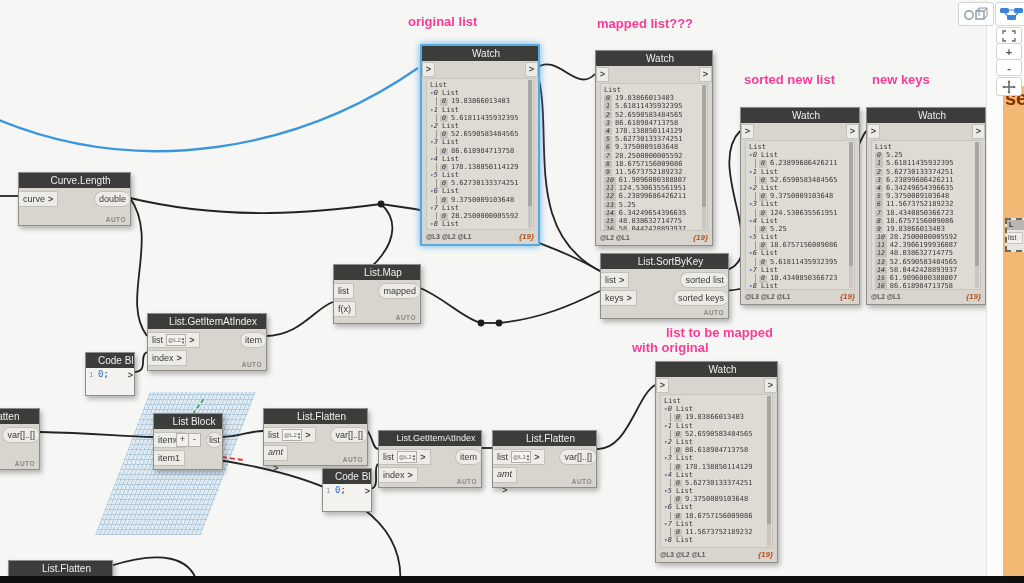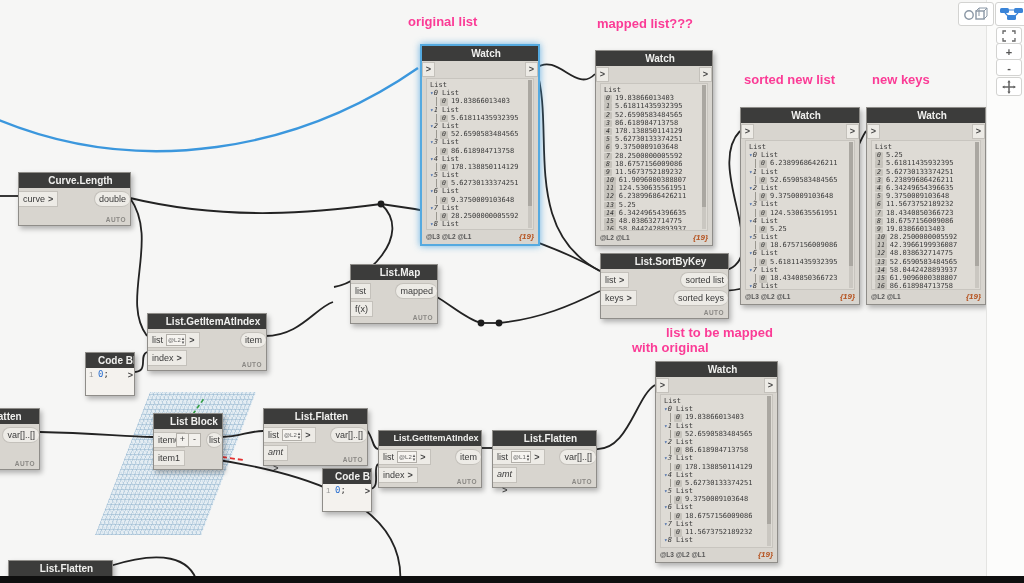--- a/index.html
+++ b/index.html
@@ -1,21 +1,21 @@
 <!DOCTYPE html>
 <html><head>
 <meta charset="utf-8">
 <style>
   html,body{margin:0;padding:0;}
   #canvas{position:relative;width:1024px;height:583px;background:#f6f6f5;overflow:hidden;
           font-family:"Liberation Sans","DejaVu Sans",sans-serif;}
   
   .node{position:absolute;background:#d8d5cf;border:1px solid #8f8d89;z-index:2;
         box-shadow:2px 3px 5px rgba(0,0,0,.28);}
-  .nhead{background:#3c3c3b;color:#f0f0ee;font-weight:bold;font-size:10px;line-height:15px;
+  .nhead{background:#3c3c3b;color:#f0f0ee;font-weight:normal;font-size:10px;line-height:15px;
          text-align:center;white-space:nowrap;overflow:hidden;padding-left:12px;}
   .prow{position:relative;height:15px;margin-top:3px;}
   .pchip{position:absolute;top:0;height:14px;background:#edebe6;border:1px solid #c4c1bb;
          font-size:9px;line-height:13px;color:#3a3a3a;padding:0 4px;display:flex;gap:3px;align-items:center;white-space:nowrap;}
   .pchip.in{left:0;border-left:none;}
   .pchip.out{right:0;border-right:none;border-radius:8px;}
   .chev{font-weight:bold;color:#444;font-size:9px;}
   .lvl{display:flex;align-items:center;border:1px solid #b2afa9;background:#f6f4f0;font-size:6px;
        color:#666;padding:0 1px;height:10px;gap:1px;}
   .lvl .arrs{font-size:5px;line-height:4px;color:#555;display:flex;flex-direction:column;}
@@ -130,21 +130,21 @@
           <span>curve</span>
           <b class="chev">&gt;</b>
         </span>
       <span class="pchip out">
           <span>double</span>
         </span>
     </div>
     <span class="lacing">AUTO</span>
   </div>
 
-  <div class="node" style="left:333px;top:264px;width:86px;height:58px;margin-left:17px;">
+  <div class="node" style="left:333px;top:264px;width:86px;height:58px;">
     <div class="nhead">List.Map</div>
     <div class="prow">
       <span class="pchip in">
           <span>list</span>
         </span>
       <span class="pchip out">
           <span>mapped</span>
         </span>
     </div>
     <div class="prow">
@@ -551,15 +551,23 @@
   <div class="toolbtn" style="left:996px;top:59px;width:24px;height:15px;font-size:11px;font-weight:bold;">
       <span>-</span>
     </div>
   <div class="toolbtn" style="left:996px;top:77px;width:24px;height:17px;">
     <svg width="14" height="14">
       <path d="M7,1 L7,13 M1,7 L13,7" stroke="#666" stroke-width="1.5"></path>
       <path d="M7,0 L5.4,2.5 L8.6,2.5 Z M7,14 L5.4,11.5 L8.6,11.5 Z M0,7 L2.5,5.4 L2.5,8.6 Z M14,7 L11.5,5.4 L11.5,8.6 Z" fill="#666"></path>
     </svg>
   </div>
 
+  <div class="orange">
+    <div class="note">se</div>
+    <div class="pnode">
+      <div class="ph">L</div>
+      <div class="pi">list</div>
+      <div style="height:6px;"></div>
+    </div>
+  </div>
 
   <div class="blackbar"></div>
 </div>
 
 </body></html>

